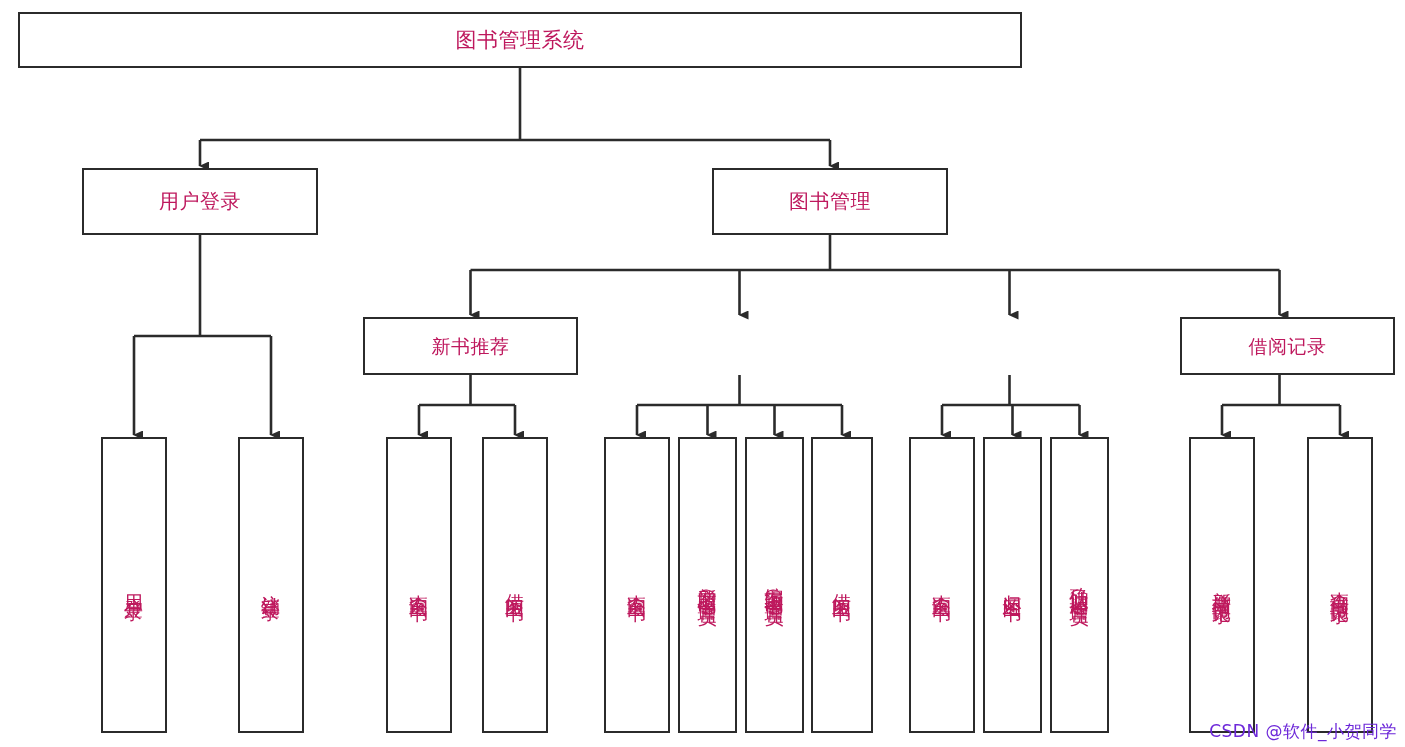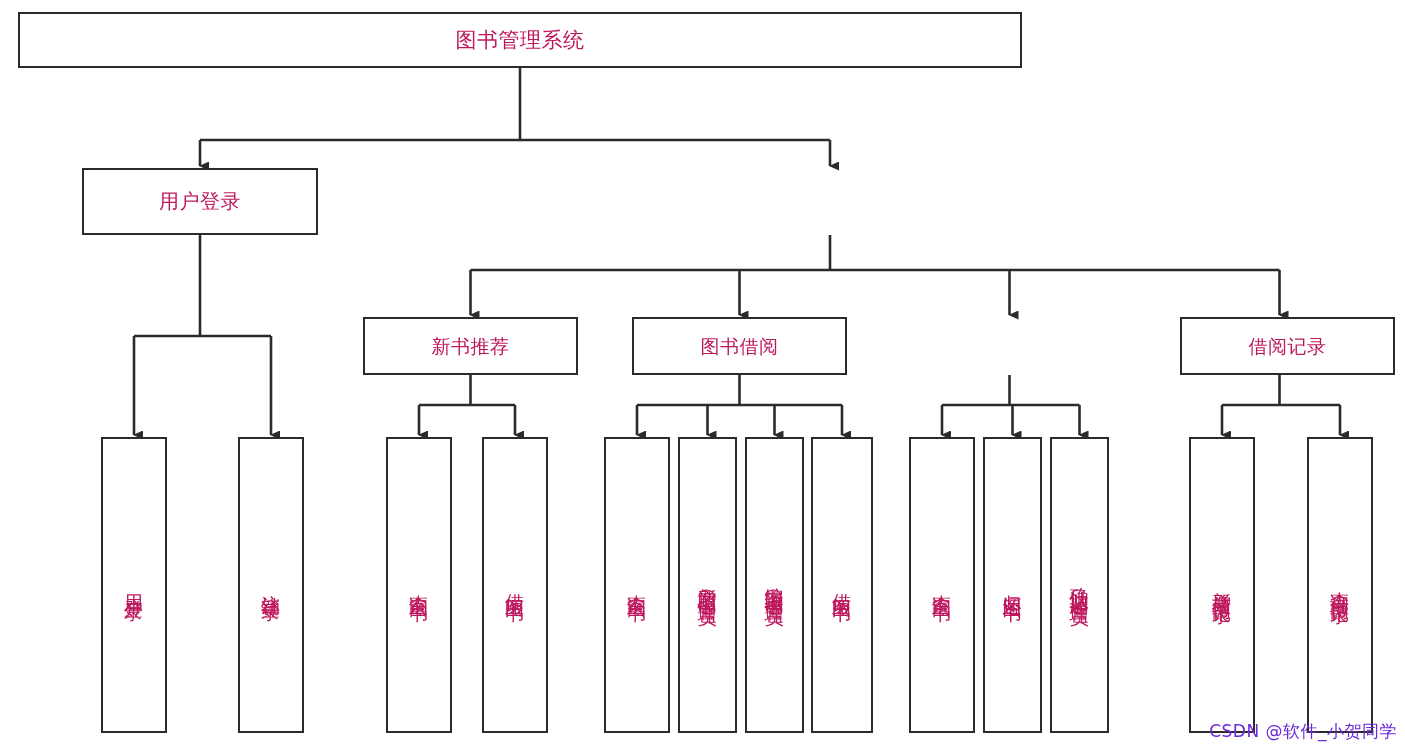--- a/index.html
+++ b/index.html
@@ -116,26 +116,26 @@
       </g>
   </svg>
 
   <div class="node-box level-root horizontal" style="left:18px;top:12px;width:1004px;height:56px;">
     <span class="node-label">图书管理系统</span>
   </div>
 
   <div class="node-box level-2 horizontal" style="left:82px;top:168px;width:236px;height:67px;">
     <span class="node-label">用户登录</span>
   </div>
+  <div class="node-box level-2 horizontal" style="left:712px;top:168px;width:236px;height:67px;">
+    <span class="node-label">图书管理</span>
+  </div>
 
   <div class="node-box level-3 horizontal" style="left:363px;top:317px;width:215px;height:58px;text-align:center;">
     <span class="node-label">新书推荐</span>
-  </div>
-  <div class="node-box level-3 horizontal" style="left:632px;top:317px;width:215px;height:58px;">
-    <span class="node-label">图书借阅</span>
   </div>
   <div class="node-box level-3 horizontal" style="left:1172px;top:317px;width:215px;height:58px;margin-left:8px;">
     <span class="node-label">借阅记录</span>
   </div>
 
   <div class="node-box level-leaf vertical" style="left:101px;top:437px;width:66px;height:296px;">
     <span class="node-label">用户登录</span>
   </div>
   <div class="node-box level-leaf vertical" style="left:238px;top:437px;width:66px;height:296px;">
     <span class="node-label">注销登录</span>

